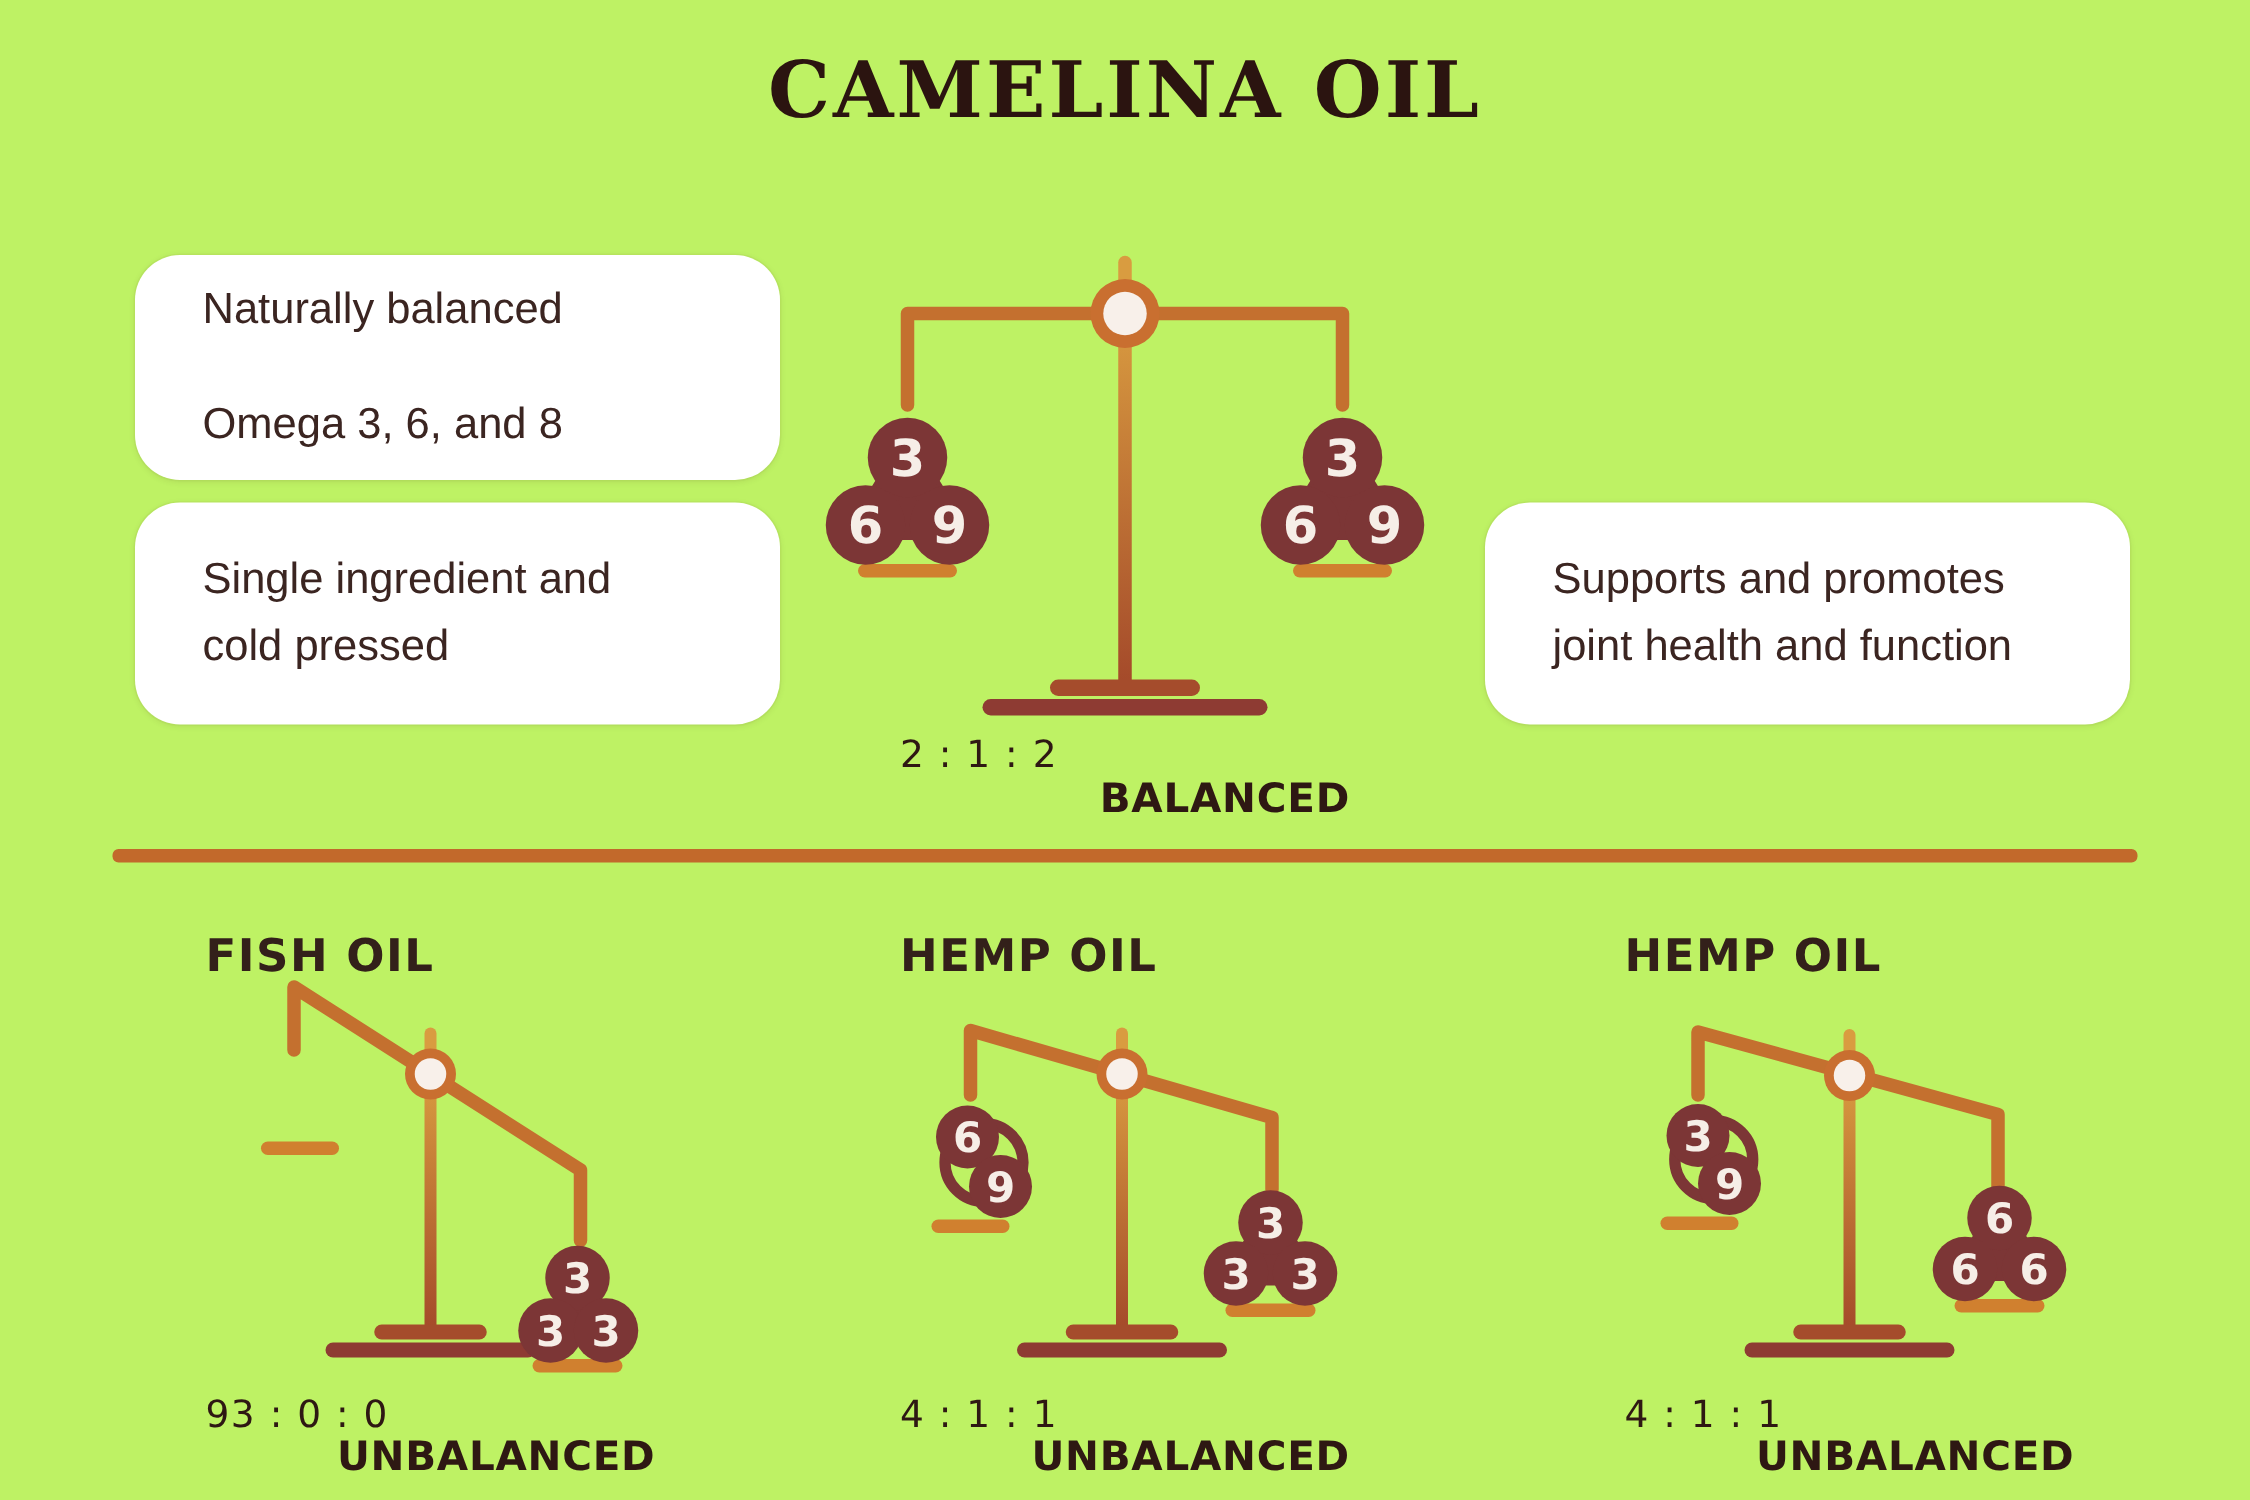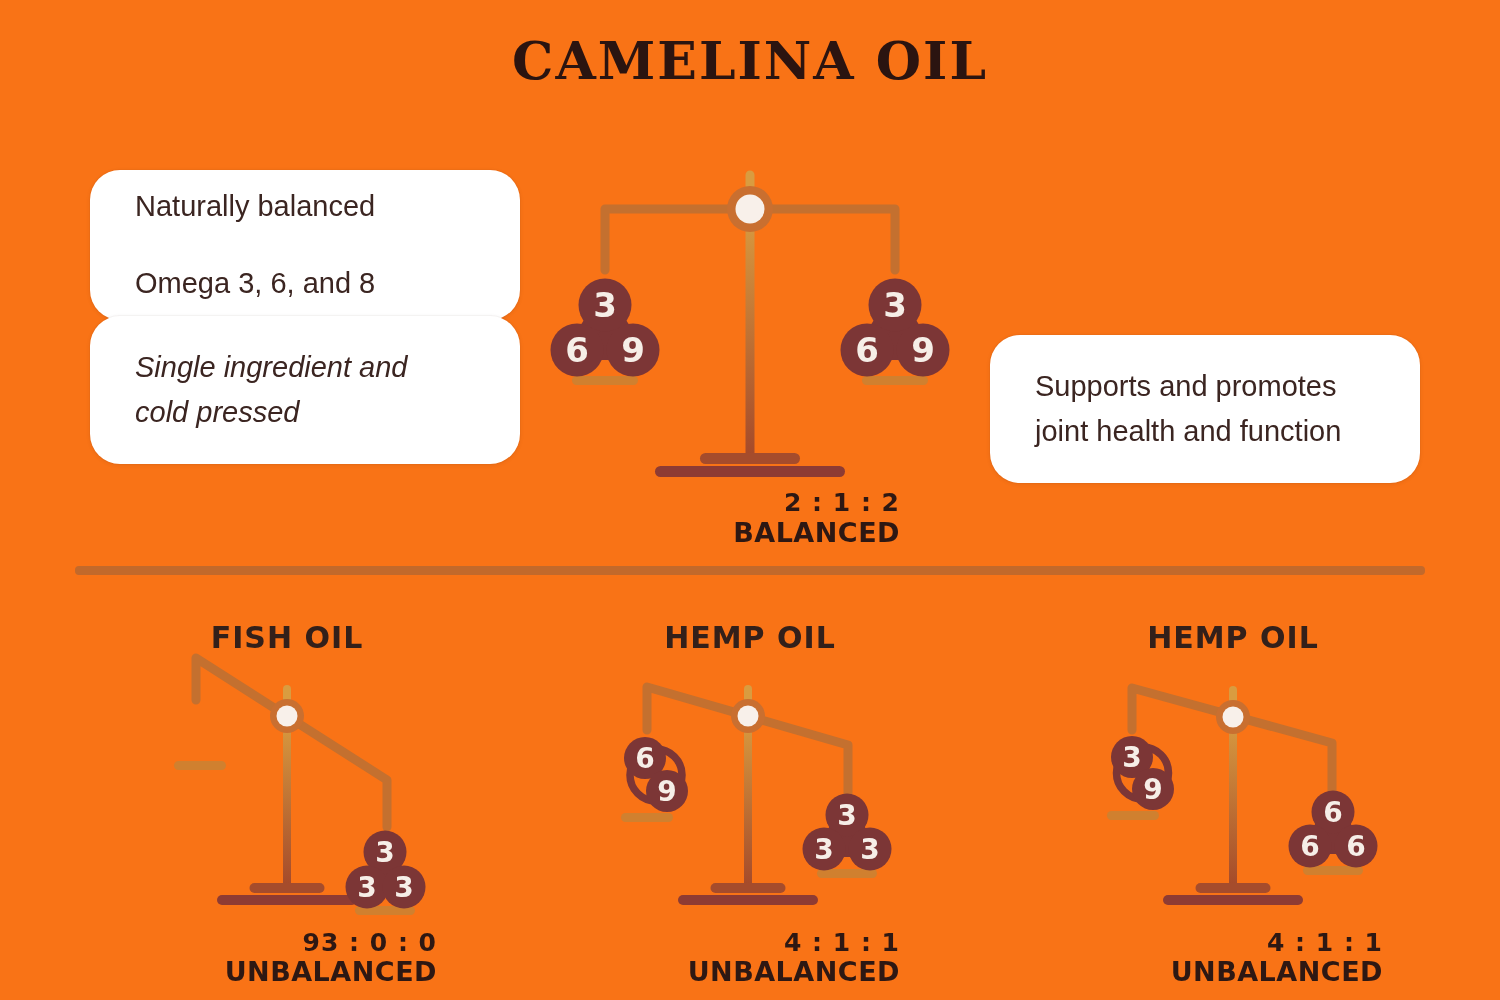--- a/index.html
+++ b/index.html
@@ -1,53 +1,53 @@
 <!DOCTYPE html>
 <html><head>
 <meta charset="utf-8">
 <style>
   html,body{margin:0;padding:0;background:#ffffff;}
   #canvas{
-    position:relative;width:1500px;height:1000px;background:#f97316;overflow:hidden;
+    position:relative;width:1500px;height:1000px;background:#bef264;overflow:hidden;
     font-family:"Liberation Sans", sans-serif;
   }
   .title{
     position:absolute;left:0;top:30px;width:1500px;text-align:center;
     font-family:"DejaVu Serif", serif;font-weight:bold;font-size:52px;
     letter-spacing:2px;color:#2B1410;
   }
   .info-box{
     position:absolute;width:430px;background:#ffffff;border-radius:30px;
     box-shadow:0 1px 4px rgba(70,35,20,0.10), 0 0 0 1px rgba(70,35,20,0.03);
     display:flex;flex-direction:column;justify-content:center;
     padding-left:45px;box-sizing:border-box;
   }
   .info-box .line{
     font-size:29px;line-height:45px;color:#3B2521;
   }
   #box-1{left:90px;top:170px;height:150px;gap:32px;}
-  #box-2{left:90px;top:316px;height:148px;font-style:italic;}
+  #box-2{left:90px;top:335px;height:148px;}
   #box-3{left:990px;top:170px;height:150px;}
   #box-4{left:990px;top:335px;height:148px;}
   .scale-svg{position:absolute;}
   #center-scale-svg{left:540px;top:155px;}
   #fish-scale-svg{left:120px;top:645px;}
   #flax-scale-svg{left:580px;top:645px;}
   #hemp-scale-svg{left:1065px;top:645px;}
   .oil-header{
-    position:absolute;width:300px;text-align:center;
+    position:absolute;width:300px;
     font-family:"DejaVu Sans", sans-serif;font-weight:bold;font-size:30px;
     letter-spacing:1px;color:#33201A;
   }
   #fish-header{left:137px;top:620px;}
   #flax-header{left:600px;top:620px;}
   #hemp-header{left:1083px;top:620px;}
   .ratio-line{
-    position:absolute;width:300px;text-align:right;
-    font-family:"DejaVu Sans", sans-serif;font-weight:bold;font-size:25px;
+    position:absolute;width:300px;text-align:left;
+    font-family:"DejaVu Sans", sans-serif;font-weight:normal;font-size:25px;
     letter-spacing:1px;color:#2E1813;
   }
   .status-line{
     position:absolute;width:300px;text-align:right;
     font-family:"DejaVu Sans", sans-serif;font-weight:bold;font-size:27px;
     letter-spacing:0.5px;color:#2E1813;
   }
   #center-ratio{left:600px;top:488px;}
   #center-status{left:600px;top:517px;}
   #fish-ratio{left:137px;top:928px;}

